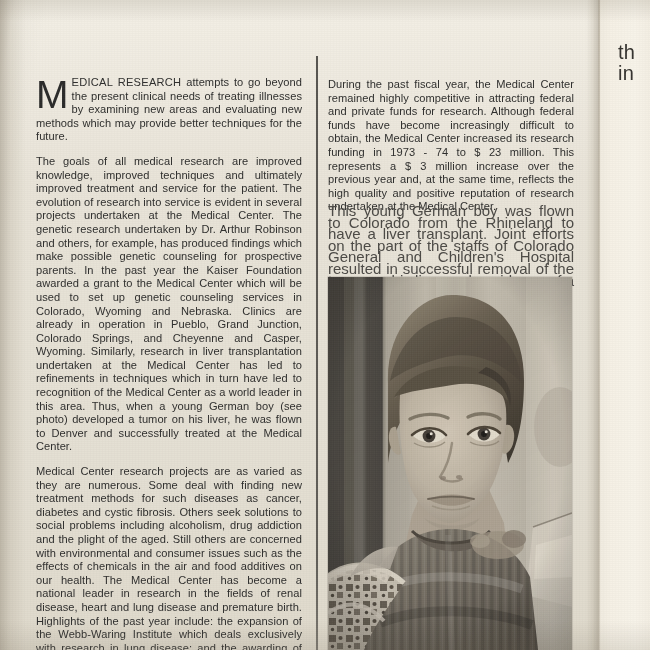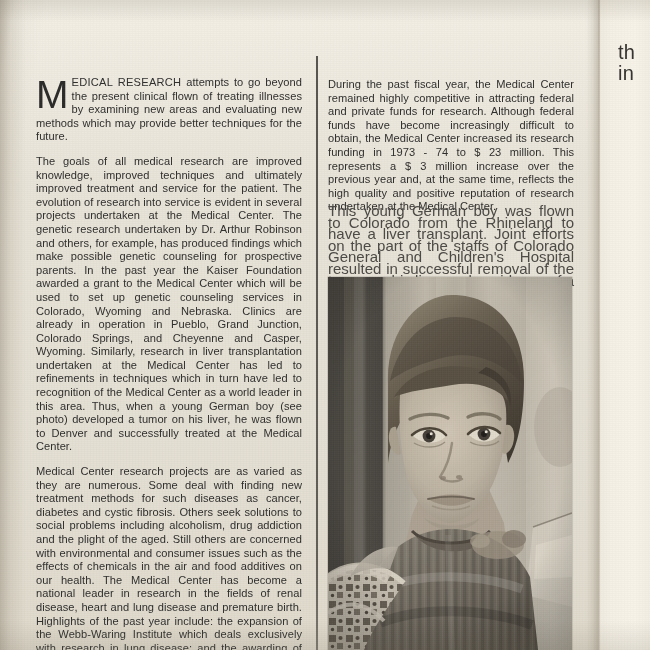--- a/index.html
+++ b/index.html
@@ -203,21 +203,21 @@
 
   <div class="paper-base"></div>
   <div class="next-page"></div>
   <div class="gutter-shadow"></div>
   <div class="page-fold-line"></div>
 
 
   <div class="col-rule"></div>
 
   <div class="col" id="col-left">
-    <p class="lead"><span class="dropcap">M</span><span class="smallcaps-run">EDICAL RESEARCH</span><span> attempts to go beyond the present clinical flown of treating illnesses by examining new areas and evaluating new methods which may provide better techniques for the future.</span></p>
+    <p class="lead"><span class="dropcap">M</span><span class="smallcaps-run">EDICAL RESEARCH</span><span> attempts to go beyond the present clinical needs of treating illnesses by examining new areas and evaluating new methods which may provide better techniques for the future.</span></p>
     <p>The goals of all medical research are improved knowledge, improved techniques and ultimately improved treatment and service for the patient. The evolution of research into service is evident in several projects undertaken at the Medical Center. The genetic research undertaken by Dr. Arthur Robinson and others, for example, has produced findings which make possible genetic counseling for prospective parents. In the past year the Kaiser Foundation awarded a grant to the Medical Center which will be used to set up genetic counseling services in Colorado, Wyoming and Nebraska. Clinics are already in operation in Pueblo, Grand Junction, Colorado Springs, and Cheyenne and Casper, Wyoming. Similarly, research in liver transplantation undertaken at the Medical Center has led to refinements in techniques which in turn have led to recognition of the Medical Center as a world leader in this area. Thus, when a young German boy (see photo) developed a tumor on his liver, he was flown to Denver and successfully treated at the Medical Center.</p>
     <p>Medical Center research projects are as varied as they are numerous. Some deal with finding new treatment methods for such diseases as cancer, diabetes and cystic fibrosis. Others seek solutions to social problems including alcoholism, drug addiction and the plight of the aged. Still others are concerned with environmental and consumer issues such as the effects of chemicals in the air and food additives on our health. The Medical Center has become a national leader in research in the fields of renal disease, heart and lung disease and premature birth. Highlights of the past year include: the expansion of the Webb-Waring Institute which deals exclusively with research in lung disease; and the awarding of $300,000 to the Medical Center by the National Cancer Institute which will be used for collaborative research between clinical and basic science personnel to explore and understand some of the aberrations in</p>
   </div>
 
   <div class="col" id="col-right">
     <p>During the past fiscal year, the Medical Center remained highly competitive in attracting federal and private funds for research. Although federal funds have become increasingly difficult to obtain, the Medical Center increased its research funding in 1973 - 74 to $ 23 million. This represents a $ 3 million increase over the previous year and, at the same time, reflects the high quality and positive reputation of research undertaken at the Medical Center.</p>
   </div>
 
   <div class="caption">This young German boy was flown to Colorado from the Rhineland to have a liver transplant. Joint efforts on the part of the staffs of Colorado General and Children's Hospital resulted in successful removal of the tumor on his liver and avoidance of a transplant.</div>
 

